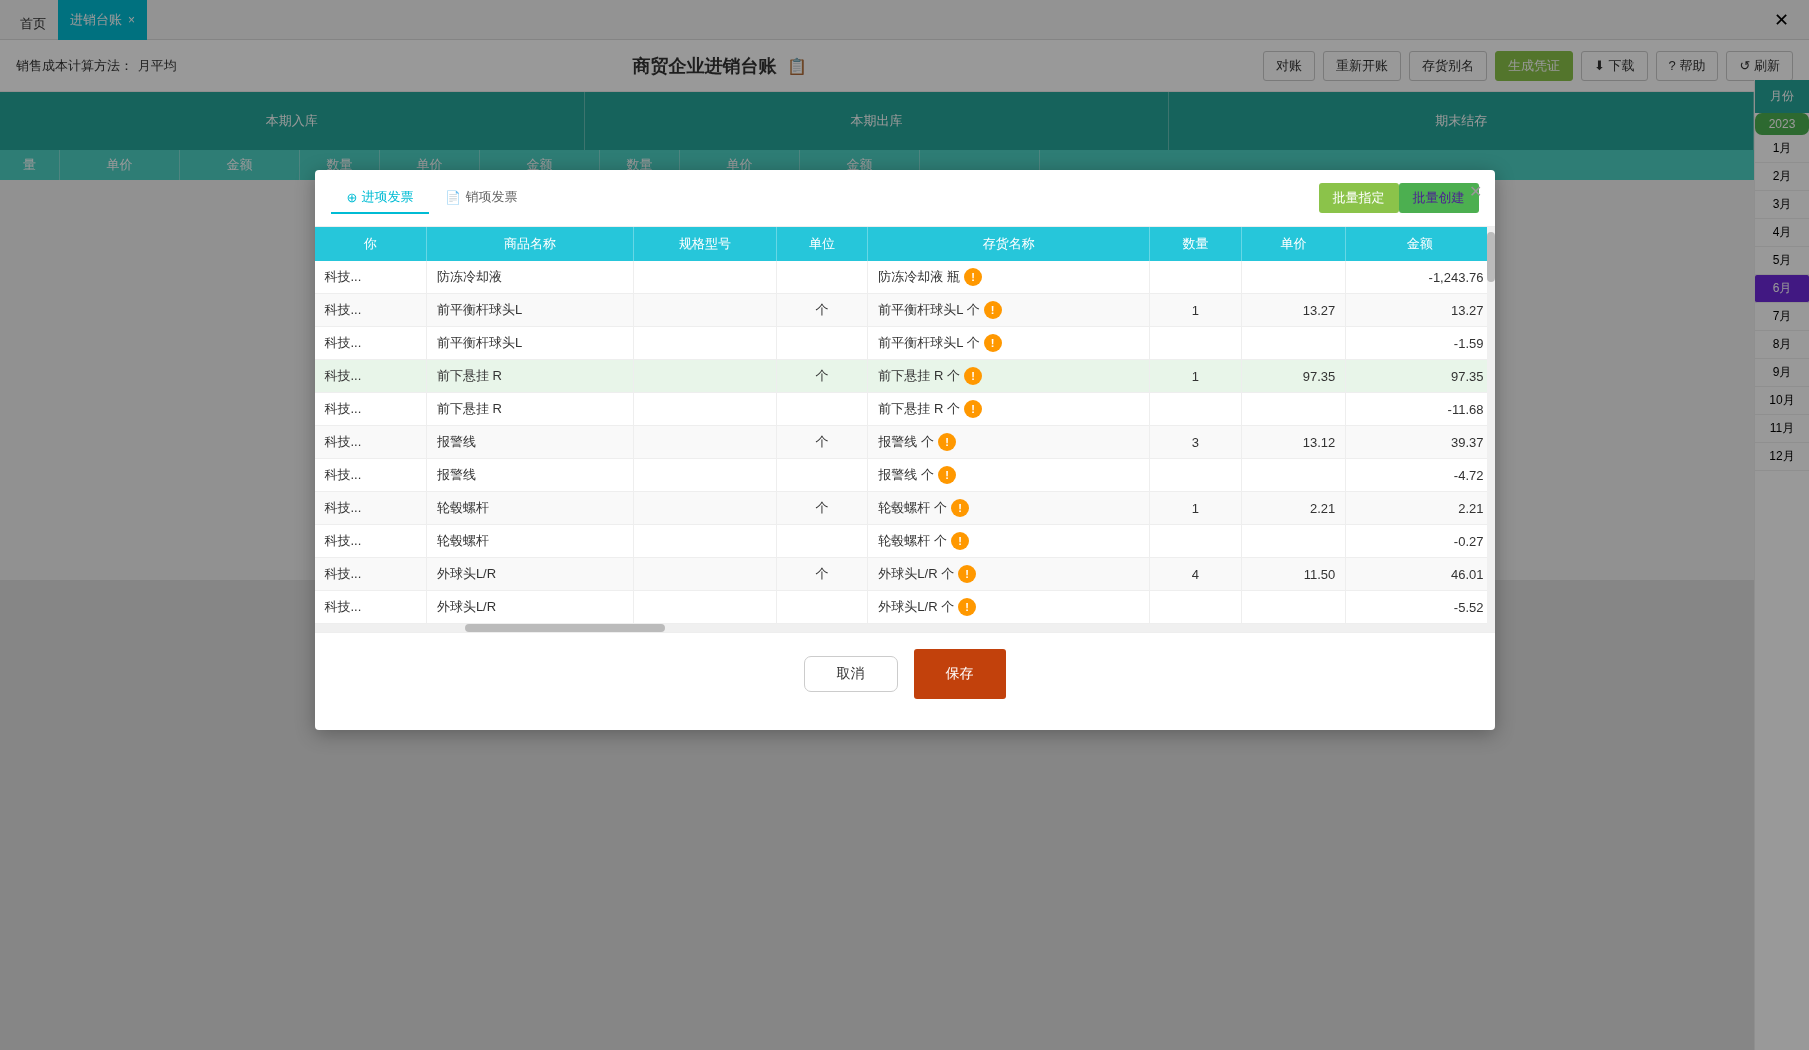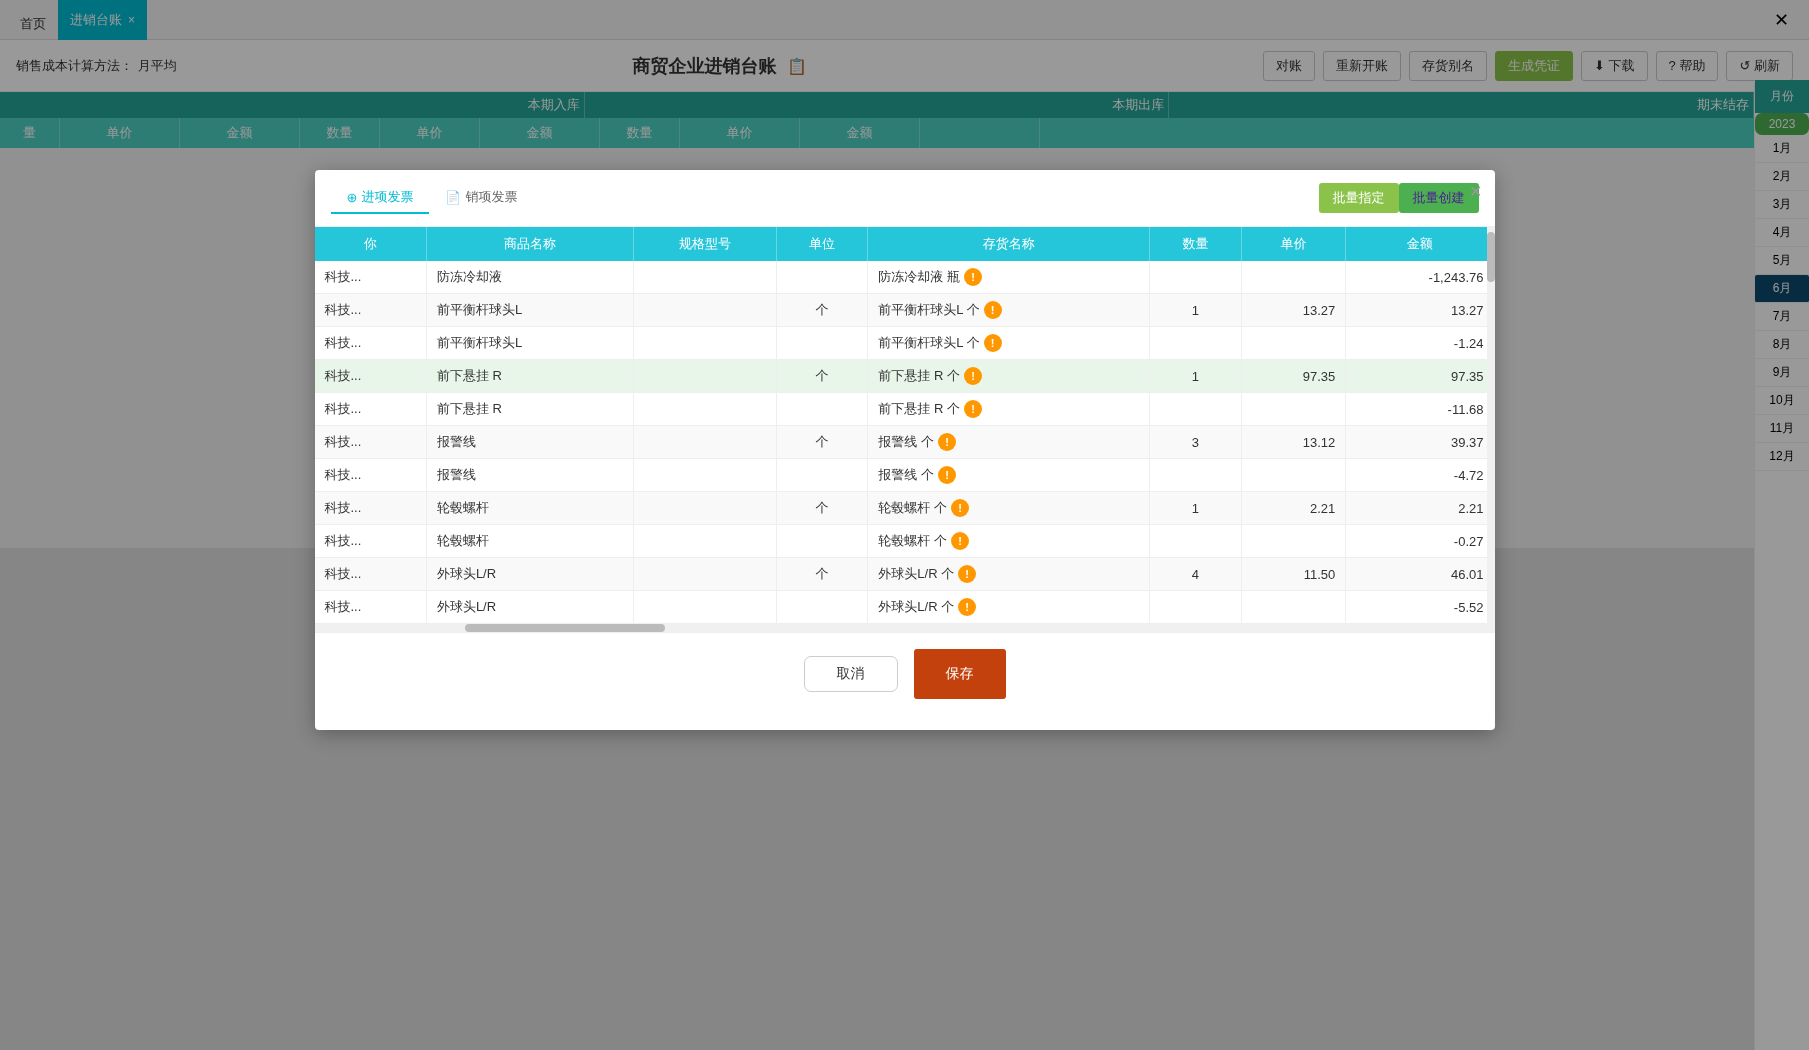--- a/index.html
+++ b/index.html
@@ -18,21 +18,21 @@
     .header-bar .page-title { flex: 1; text-align: center; font-size: 18px; font-weight: bold; color: #333; }
     .header-bar .page-title .doc-icon { font-size: 16px; color: #666; margin-left: 6px; }
     .header-bar .actions { display: flex; gap: 8px; align-items: center; }
     .btn { padding: 5px 12px; border-radius: 3px; cursor: pointer; font-size: 13px; border: 1px solid #ccc; background: #fff; }
     .btn-outline { border: 1px solid #ccc; background: #fff; color: #333; }
     .btn-primary { background: #8bc34a; color: #fff; border: 1px solid #8bc34a; }
 
     
     .table-header-section { background: #26a69a; color: white; }
     .table-header-top { display: grid; grid-template-columns: 1fr 1fr 1fr; text-align: center; }
-    .th-group { padding: 4px; border-right: 1px solid rgba(255,255,255,0.3); font-size: 13px; text-align: right; }
+    .th-group { padding: 20px; border-right: 1px solid rgba(255,255,255,0.3); font-size: 13px; }
     .table-header-sub { display: grid; grid-template-columns: 60px 120px 120px 80px 100px 120px 80px 120px 120px 120px; background: #4dd0c4; color: white; }
     .th-cell { padding: 6px 8px; text-align: center; border-right: 1px solid rgba(255,255,255,0.3); font-size: 13px; }
 
     
     .modal-overlay { position: absolute; top: 0; left: 0; width: 100%; height: 100%; background: rgba(0,0,0,0.4); z-index: 100; display: flex; align-items: flex-start; justify-content: center; padding-top: 170px; }
 
     
     .modal { background: #fff; border-radius: 4px; width: 1180px; min-height: 560px; box-shadow: 0 4px 20px rgba(0,0,0,0.3); position: relative; }
     .modal-header { display: flex; align-items: center; padding: 12px 16px; border-bottom: 1px solid #eee; }
     .modal-tabs { display: flex; gap: 0; }
@@ -66,21 +66,21 @@
     .btn-save { padding: 16px 32px; border: none; border-radius: 3px; background: #c2410c; cursor: pointer; font-size: 14px; color: #fff; }
 
     
     .bg-content { position: absolute; top: 40px; left: 0; right: 0; bottom: 0; }
 
     
     .right-sidebar { position: absolute; right: 0; top: 40px; width: 55px; background: #fff; border-left: 1px solid #eee; height: 100%; }
     .sidebar-header { background: #26a69a; color: white; text-align: center; padding: 8px 4px; font-size: 12px; }
     .sidebar-year { background: #4caf50; color: white; text-align: center; padding: 4px; font-size: 12px; border-radius: 7px; }
     .sidebar-month { text-align: center; padding: 5px 4px; font-size: 12px; border-bottom: 1px solid #eee; cursor: pointer; }
-    .sidebar-month.active { background: #0c4a6e; color: white; border-radius: 2px; }
+    .sidebar-month.active { background: #6d28d9; color: white; border-radius: 2px; }
 
     .negative { color: #e53935; }
     .positive { color: #333; }
   </style>
 </head>
 <body>
 
 <div class="top-bar">
   <div class="top-bar-home">首页</div>
   <div class="top-bar-tab">
@@ -226,21 +226,21 @@
             <tr>
       <td class="left">科技...</td>
       <td class="left">前平衡杆球头L</td>
       <td></td>
       <td></td>
       <td class="left">
         前平衡杆球头L 个<span class="warn-icon">!</span>
       </td>
       <td></td>
       <td class="right"></td>
-      <td class="right negative">-1.24</td>
+      <td class="right negative">-1.59</td>
     </tr>
             <tr class="highlighted">
       <td class="left">科技...</td>
       <td class="left">前下悬挂 R</td>
       <td></td>
       <td>个</td>
       <td class="left">
         前下悬挂 R 个<span class="warn-icon">!</span>
       </td>
       <td>1</td>

